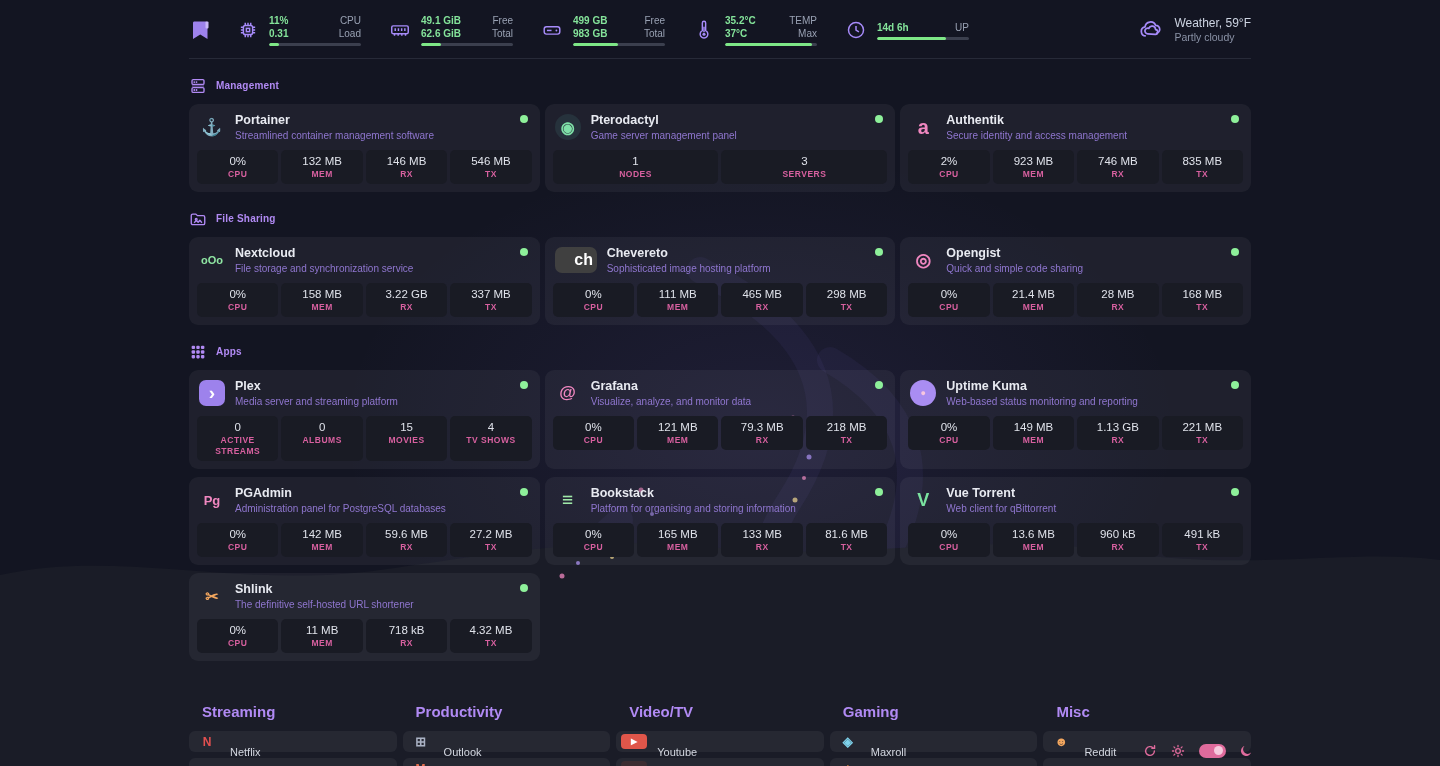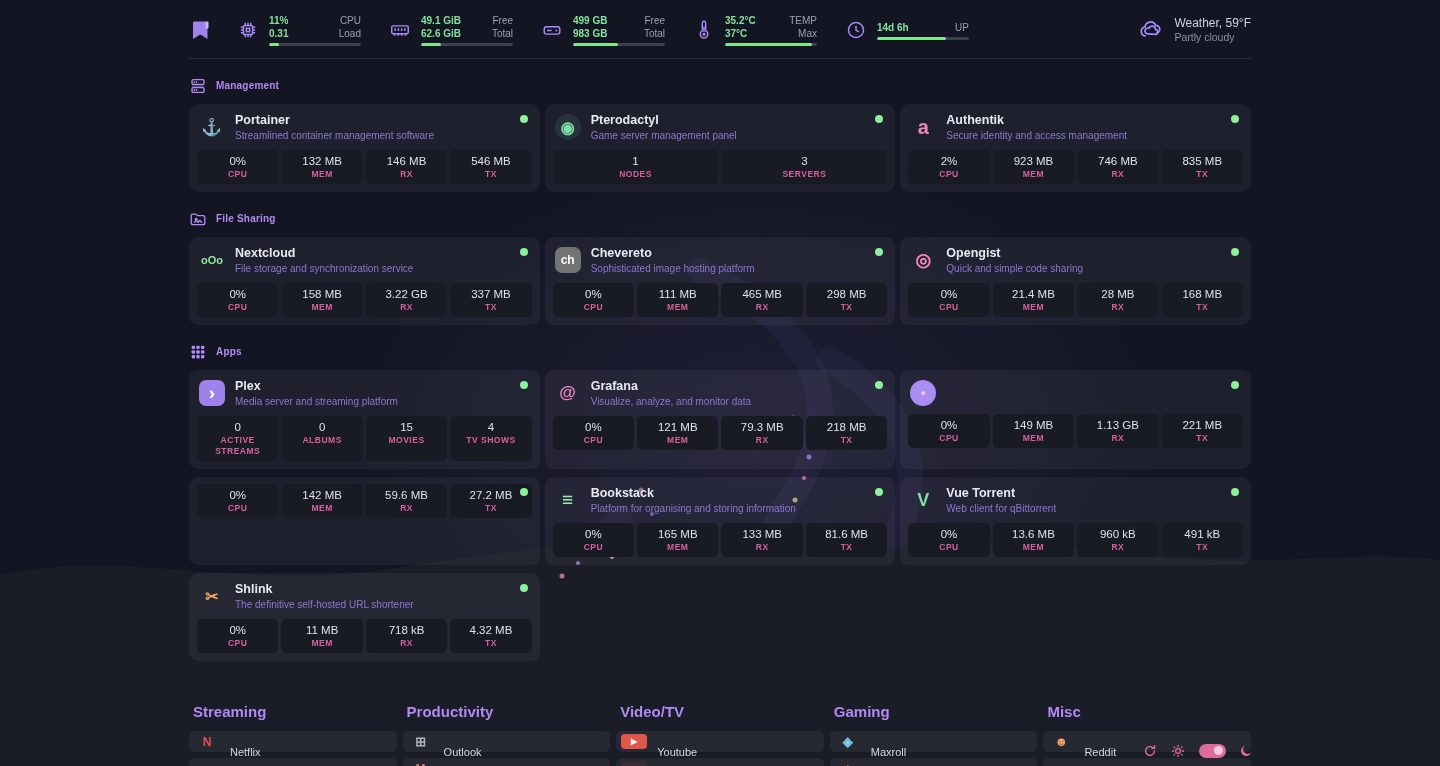--- a/index.html
+++ b/index.html
@@ -45,21 +45,21 @@
   .svc-name{font-size:12.5px;font-weight:600;color:#e8eaf1;line-height:15px;}
   .svc-desc{font-size:10px;color:#8f76cf;line-height:13px;margin-top:1px;}
   .status-dot{position:absolute;top:11px;right:12px;width:8px;height:8px;border-radius:50%;background:#8ef09a;}
   .stats{display:grid;gap:3px;}
   .stat-cell{background:#191b24;border-radius:5px;text-align:center;padding:4px 0 4px;}
   .stat-val{font-size:11.5px;color:#dfe2ea;line-height:14px;}
   .stat-label{font-size:8.5px;font-weight:700;color:#d7609f;letter-spacing:.5px;line-height:11px;margin-top:1px;}
 
   
   .bookmarks{display:grid;grid-template-columns:repeat(5,1fr);gap:0 6px;align-items:start;margin-top:30px;}
-  .bm-title{font-size:15px;font-weight:700;color:#b18af4;margin:12px 4px 11px;}
+  .bm-title{font-size:15px;font-weight:700;color:#b18af4;margin:12px 13px 11px;}
   .bm-item{display:flex;align-items:center;gap:10px;background:rgba(255,255,255,.055);
     border-radius:6px;height:21px;margin-bottom:6px;padding:0 6px 0 5px;cursor:pointer;}
   .bm-icon{width:26px;min-width:26px;height:15px;display:flex;align-items:center;justify-content:center;
     font-weight:700;border-radius:3px;overflow:hidden;white-space:nowrap;}
   .bm-label{font-size:11px;font-weight:500;color:#d3d7e0;margin-top:21px;}
 
   
   .footer{position:absolute;right:186px;bottom:8px;display:flex;align-items:center;gap:13px;color:#df6b9c;}
   .f-icon{width:15px;height:15px;display:flex;align-items:center;cursor:pointer;}
   .f-icon svg{width:14px;height:14px;}
@@ -350,21 +350,21 @@
                 <div class="stat-label">RX</div>
               </div>
               <div class="stat-cell">
                 <div class="stat-val">337 MB</div>
                 <div class="stat-label">TX</div>
               </div>
             </div>
           </div>
           <div class="card">
             <div class="card-head">
-              <span class="svc-icon" style="color: rgb(255, 255, 255); font-size: 12px; background: #737373;">ch</span>
+              <span class="svc-icon" style="color: rgb(255, 255, 255); font-size: 16px; background: #404040; padding-left: 16px;">ch</span>
               <div>
                 <div class="svc-name">Chevereto</div>
                 <div class="svc-desc">Sophisticated image hosting platform</div>
               </div>
             </div>
             <span class="status-dot"></span>
             <div class="stats" style="grid-template-columns: repeat(4, 1fr);">
               <div class="stat-cell">
                 <div class="stat-val">0%</div>
                 <div class="stat-label">CPU</div>
@@ -483,20 +483,24 @@
               </div>
               <div class="stat-cell">
                 <div class="stat-val">218 MB</div>
                 <div class="stat-label">TX</div>
               </div>
             </div>
           </div>
           <div class="card">
             <div class="card-head">
               <span class="svc-icon" style="color: rgb(247, 198, 224); font-size: 9px; background: rgb(169, 141, 242); border-radius: 50%;">●</span>
+              <div>
+                <div class="svc-name">Uptime Kuma</div>
+                <div class="svc-desc">Web-based status monitoring and reporting</div>
+              </div>
             </div>
             <span class="status-dot"></span>
             <div class="stats" style="grid-template-columns: repeat(4, 1fr);">
               <div class="stat-cell">
                 <div class="stat-val">0%</div>
                 <div class="stat-label">CPU</div>
               </div>
               <div class="stat-cell">
                 <div class="stat-val">149 MB</div>
                 <div class="stat-label">MEM</div>
@@ -505,20 +509,27 @@
                 <div class="stat-val">1.13 GB</div>
                 <div class="stat-label">RX</div>
               </div>
               <div class="stat-cell">
                 <div class="stat-val">221 MB</div>
                 <div class="stat-label">TX</div>
               </div>
             </div>
           </div>
           <div class="card">
+            <div class="card-head">
+              <span class="svc-icon" style="color: rgb(240, 135, 192); font-size: 13px;">Pg</span>
+              <div>
+                <div class="svc-name">PGAdmin</div>
+                <div class="svc-desc">Administration panel for PostgreSQL databases</div>
+              </div>
+            </div>
             <span class="status-dot"></span>
             <div class="stats" style="grid-template-columns: repeat(4, 1fr);">
               <div class="stat-cell">
                 <div class="stat-val">0%</div>
                 <div class="stat-label">CPU</div>
               </div>
               <div class="stat-cell">
                 <div class="stat-val">142 MB</div>
                 <div class="stat-label">MEM</div>
               </div>

